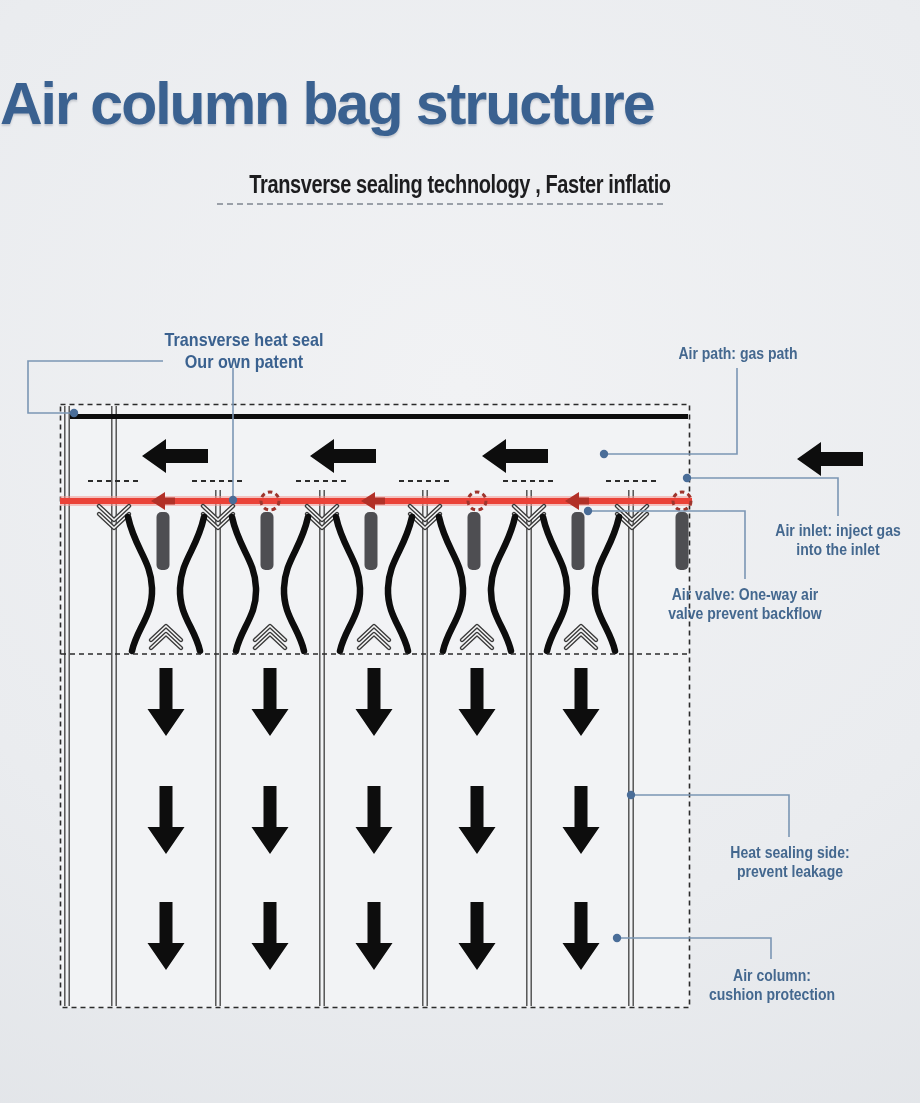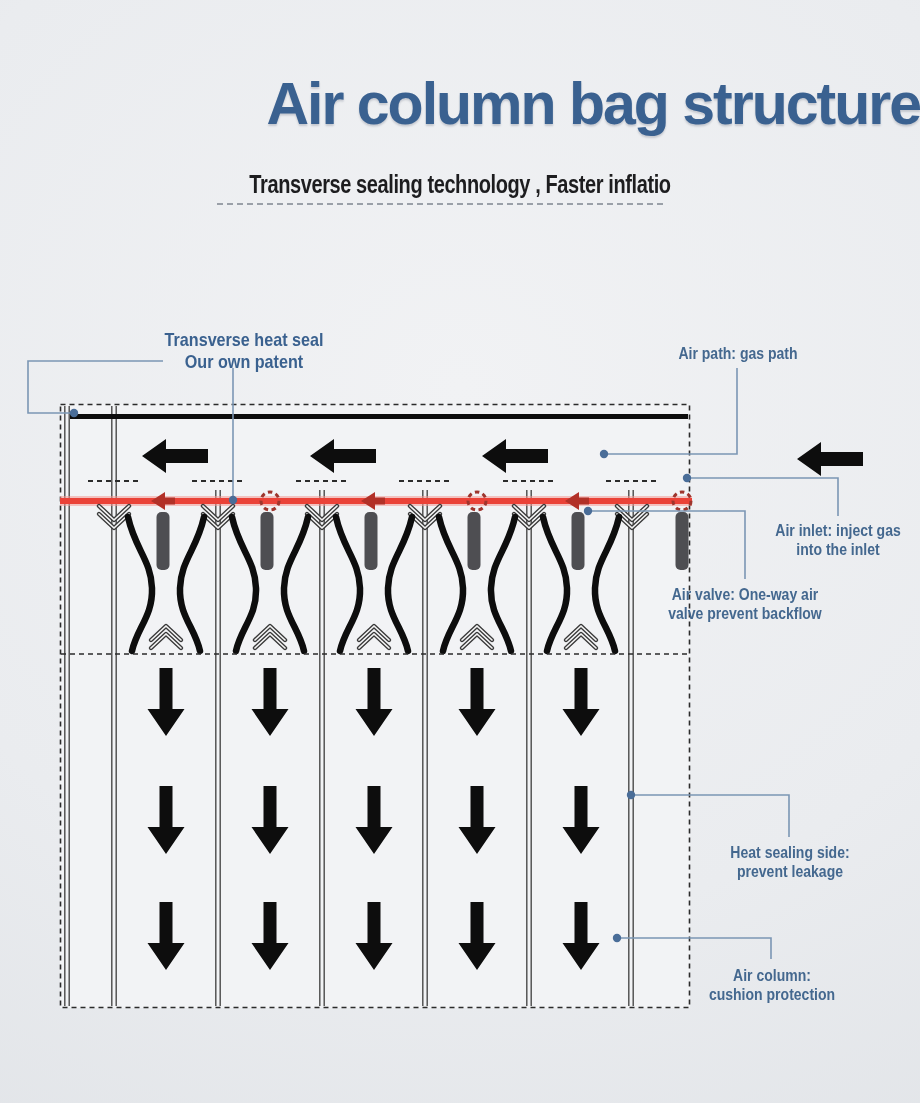--- a/index.html
+++ b/index.html
@@ -6,21 +6,21 @@
   .stage{
     position:relative;
     width:920px;height:1103px;
     margin:0 auto;
     overflow:hidden;
     background:radial-gradient(120% 90% at 50% 35%, #f1f2f4 0%, #eaecef 55%, #dfe2e6 100%);
     font-family:"Liberation Sans", sans-serif;
   }
   .title{
     position:absolute;left:0;top:70px;width:920px;
-    text-align:right;
+    text-align:left;
     font-size:59px;font-weight:bold;letter-spacing:-2px;
     color:#3a6190;
     text-shadow:0 2px 2px rgba(60,70,90,0.22);
     white-space:nowrap;
   }
   .subtitle{
     position:absolute;left:460px;top:170px;
     transform:translateX(-50%) scaleX(0.8);
     font-size:25px;font-weight:bold;letter-spacing:-0.5px;
     color:#1d1d1f;white-space:nowrap;

